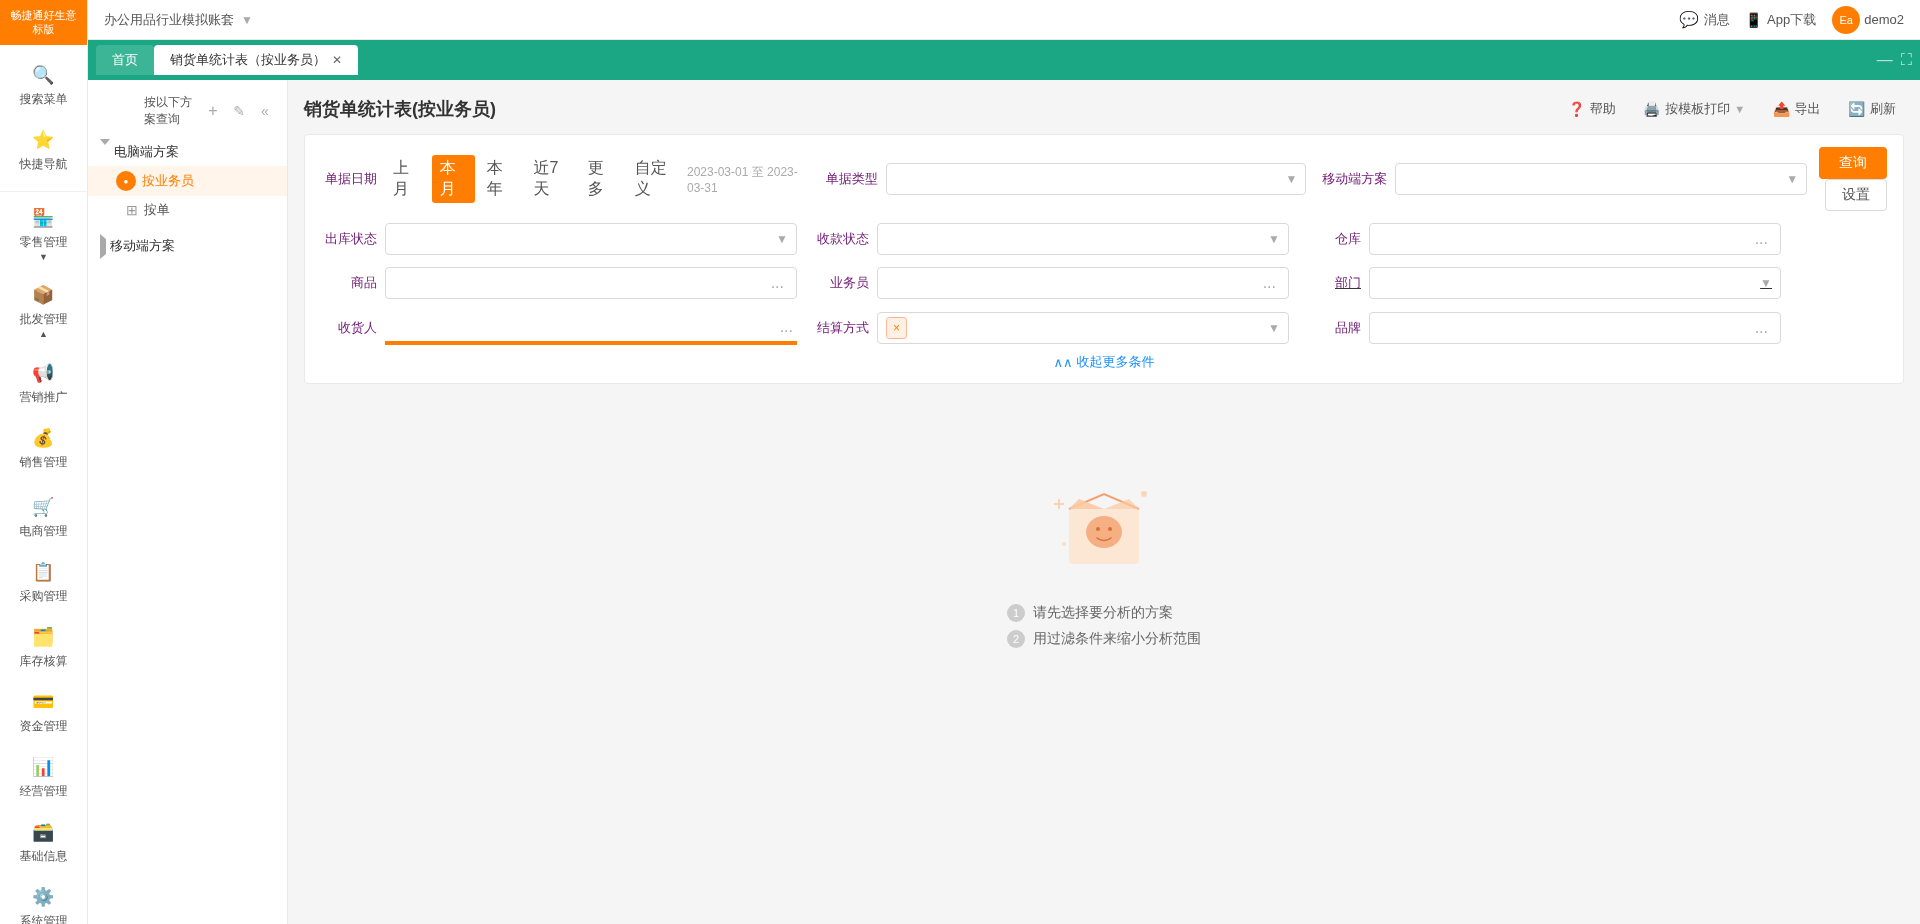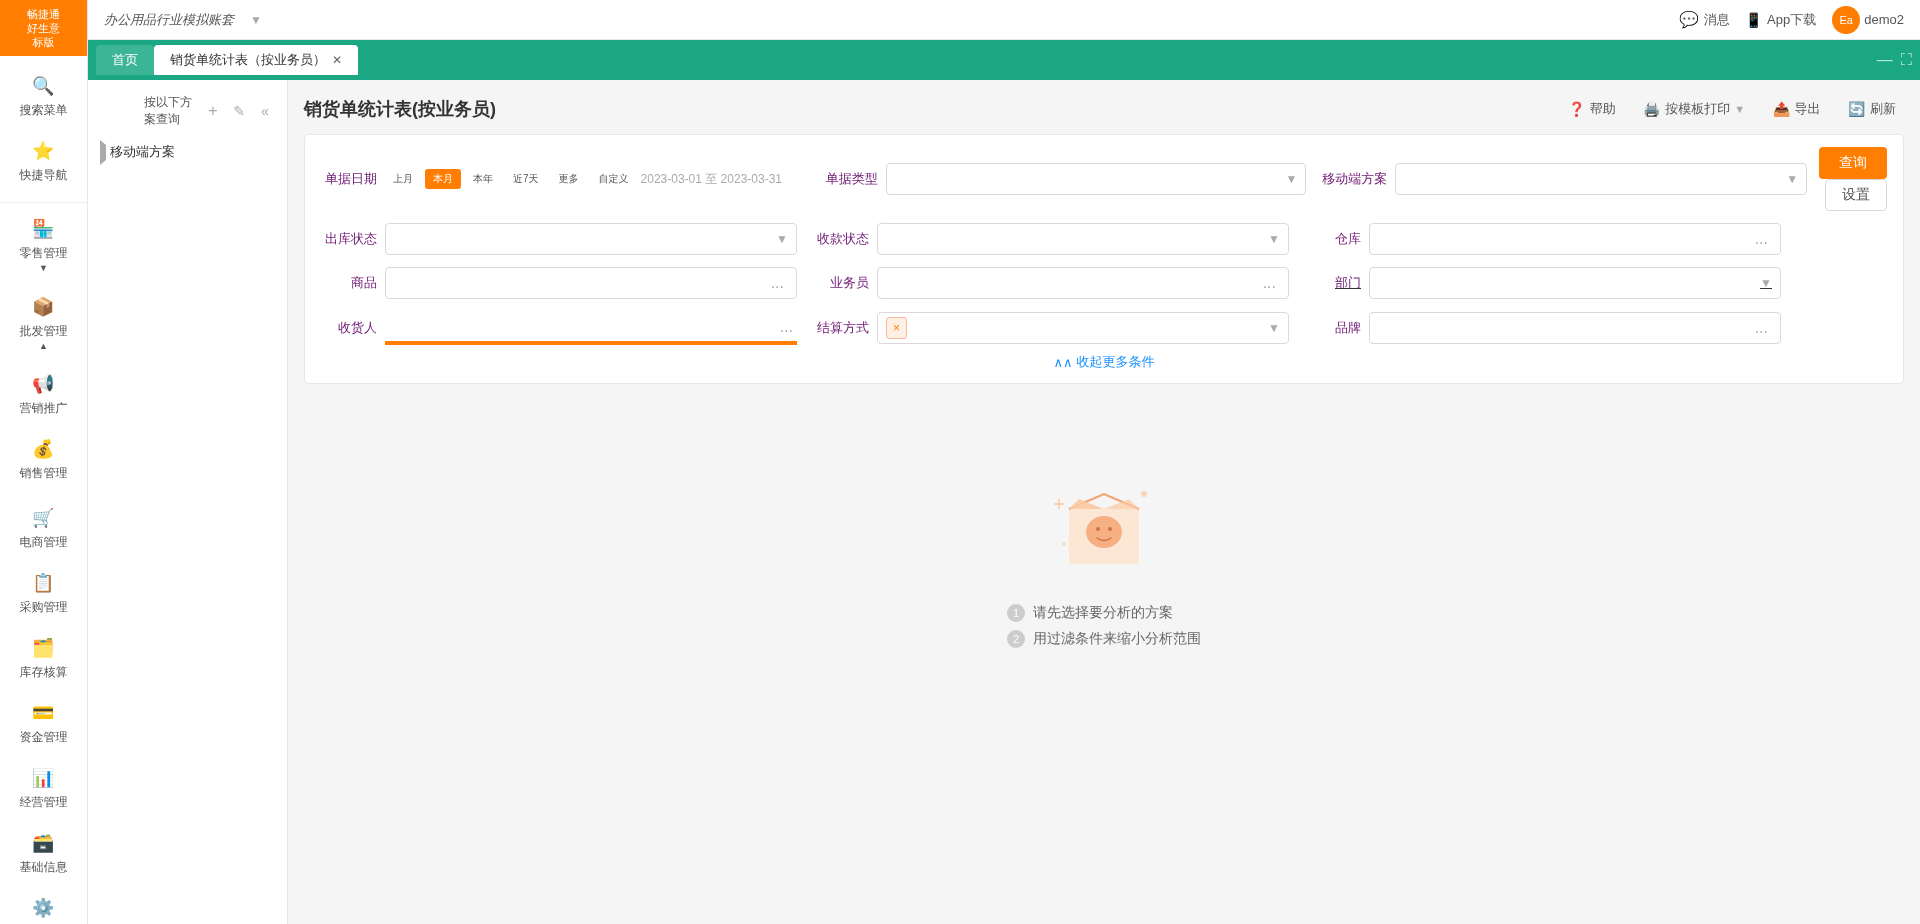--- a/index.html
+++ b/index.html
@@ -1,33 +1,33 @@
 <!DOCTYPE html>
 <html><head>
   <meta charset="utf-8">
   <style>
     * { margin: 0; padding: 0; box-sizing: border-box; }
     body { font-family: 'Microsoft YaHei', Arial, sans-serif; font-size: 13px; background: #f0f2f5; color: #333; width: 1920px; height: 924px; overflow: hidden; display: flex; }
 
     
     .sidebar { width: 88px; background: #fff; display: flex; flex-direction: column; align-items: center; border-right: 1px solid #e8e8e8; height: 924px; flex-shrink: 0; }
-    .sidebar-logo { width: 100%; background: #ff7d00; padding: 24px; display: flex; flex-direction: column; align-items: center; justify-content: center; height: 56px; }
+    .sidebar-logo { width: 100%; background: #ff7d00; padding: 8px; display: flex; flex-direction: column; align-items: center; justify-content: center; height: 56px; }
     .sidebar-logo-text { color: #fff; font-size: 11px; text-align: center; line-height: 1.3; }
     .sidebar-search { padding: 8px 0; width: 100%; text-align: center; border-bottom: 1px solid #f0f0f0; }
     .sidebar-nav-item { display: flex; flex-direction: column; align-items: center; padding: 10px 4px; cursor: pointer; color: #555; font-size: 12px; width: 100%; text-align: center; line-height: 1.4; }
     .sidebar-nav-item .nav-icon { font-size: 18px; margin-bottom: 3px; }
     .sidebar-divider { width: 60%; height: 1px; background: #f0f0f0; margin: 2px 0; }
 
     
     .main-area { flex: 1; display: flex; flex-direction: column; height: 924px; overflow: hidden; }
 
     
     .top-header { height: 40px; background: #fff; display: flex; align-items: center; justify-content: space-between; padding: 0 16px; border-bottom: 1px solid #e8e8e8; flex-shrink: 0; }
     .header-left { display: flex; align-items: center; gap: 8px; color: #555; font-size: 13px; }
-    .header-dropdown { display: flex; align-items: center; gap: 16px; cursor: pointer; font-style: italic; }
+    .header-dropdown { display: flex; align-items: center; gap: 7px; cursor: pointer; }
     .header-right { display: flex; align-items: center; gap: 16px; font-size: 13px; color: #555; }
     .header-right-item { display: flex; align-items: center; gap: 4px; cursor: pointer; }
     .user-avatar { width: 28px; height: 28px; border-radius: 50%; background: #ff7d00; display: flex; align-items: center; justify-content: center; color: #fff; font-size: 11px; overflow: hidden; }
 
     
     .tab-bar { height: 40px; background: #1ba784; display: flex; align-items: center; padding: 0 8px; flex-shrink: 0; }
     .tab-item { display: flex; align-items: center; padding: 6px 16px; cursor: pointer; font-size: 13px; color: rgba(255,255,255,0.8); gap: 6px; border-radius: 4px 4px 0 0; }
     .tab-item.home { background: rgba(255,255,255,0.15); color: #fff; }
     .tab-item.active-tab { background: #fff; color: #333; border-radius: 4px 4px 0 0; }
     .tab-close { font-size: 12px; color: #666; cursor: pointer; }
@@ -58,21 +58,21 @@
     .title-action-btn { display: flex; align-items: center; gap: 4px; color: #555; font-size: 13px; cursor: pointer; padding: 4px 8px; }
 
     
     .filter-form { background: #fff; padding: 12px 16px; border-radius: 4px; border: 1px solid #e8e8e8; }
     .filter-row { display: flex; align-items: center; margin-bottom: 12px; gap: 0; }
     .filter-row:last-child { margin-bottom: 0; }
     .filter-item { display: flex; align-items: center; flex: 1; min-width: 0; }
     .filter-label { color: #701a75; font-size: 13px; white-space: nowrap; margin-right: 8px; min-width: 56px; text-align: right; flex-shrink: 0; }
     .filter-input { width: 100%; height: 32px; border: 1px solid #d9d9d9; border-radius: 4px; padding: 0 8px; font-size: 13px; color: #333; outline: none; }
     .date-row { display: flex; align-items: center; gap: 8px; }
-    .date-tab { padding: 3px 8px; border-radius: 3px; cursor: pointer; font-size: 10px; color: #555; }
+    .date-tab { padding: 3px 8px; border-radius: 3px; cursor: pointer; font-size: 16px; color: #555; }
     .date-tab.active { background: #ff7d00; color: #fff; border-radius: 3px; }
     .date-range { font-size: 12px; color: #aaa; }
     .collapse-btn { display: flex; align-items: center; justify-content: center; margin-top: 8px; cursor: pointer; color: #1890ff; font-size: 13px; gap: 4px; }
 
     
     .query-btn { background: #ff7d00; color: #fff; border: none; border-radius: 4px; padding: 6px 20px; font-size: 14px; cursor: pointer; height: 32px; display: flex; align-items: center; }
     .reset-btn { background: #fff; color: #555; border: 1px solid #d9d9d9; border-radius: 4px; padding: 6px 16px; font-size: 14px; cursor: pointer; height: 32px; display: flex; align-items: center; }
 
     .btn-group-right { display: flex; flex-direction: column; gap: 0; align-items: flex-end; justify-content: center; padding-left: 12px; flex-shrink: 0; }
 
@@ -214,20 +214,38 @@
           </div>
           <div class="left-panel-action">
             <span style="font-size:14px;color:#aaa;">✎</span>
           </div>
           <div class="left-panel-action">
             <span style="font-size:14px;color:#aaa;">«</span>
           </div>
         </div>
       </div>
 
+      <div class="plan-group">
+        <div class="plan-group-header">
+          <span style="margin-right:4px;">
+            <span class="triangle-down"></span>
+          </span>
+          <span>电脑端方案</span>
+        </div>
+        <div class="plan-item active">
+          <div class="plan-item-dot">
+            <span style="font-size:8px;">●</span>
+          </div>
+          <span>按业务员</span>
+        </div>
+        <div class="sub-item">
+          <span style="font-size:14px;color:#999;">⊞</span>
+          <span>按单</span>
+        </div>
+      </div>
 
       <div class="plan-group">
         <div class="plan-group-header">
           <span style="margin-right:4px;">
             <span class="triangle-right"></span>
           </span>
           <span>移动端方案</span>
         </div>
       </div>
     </div>

